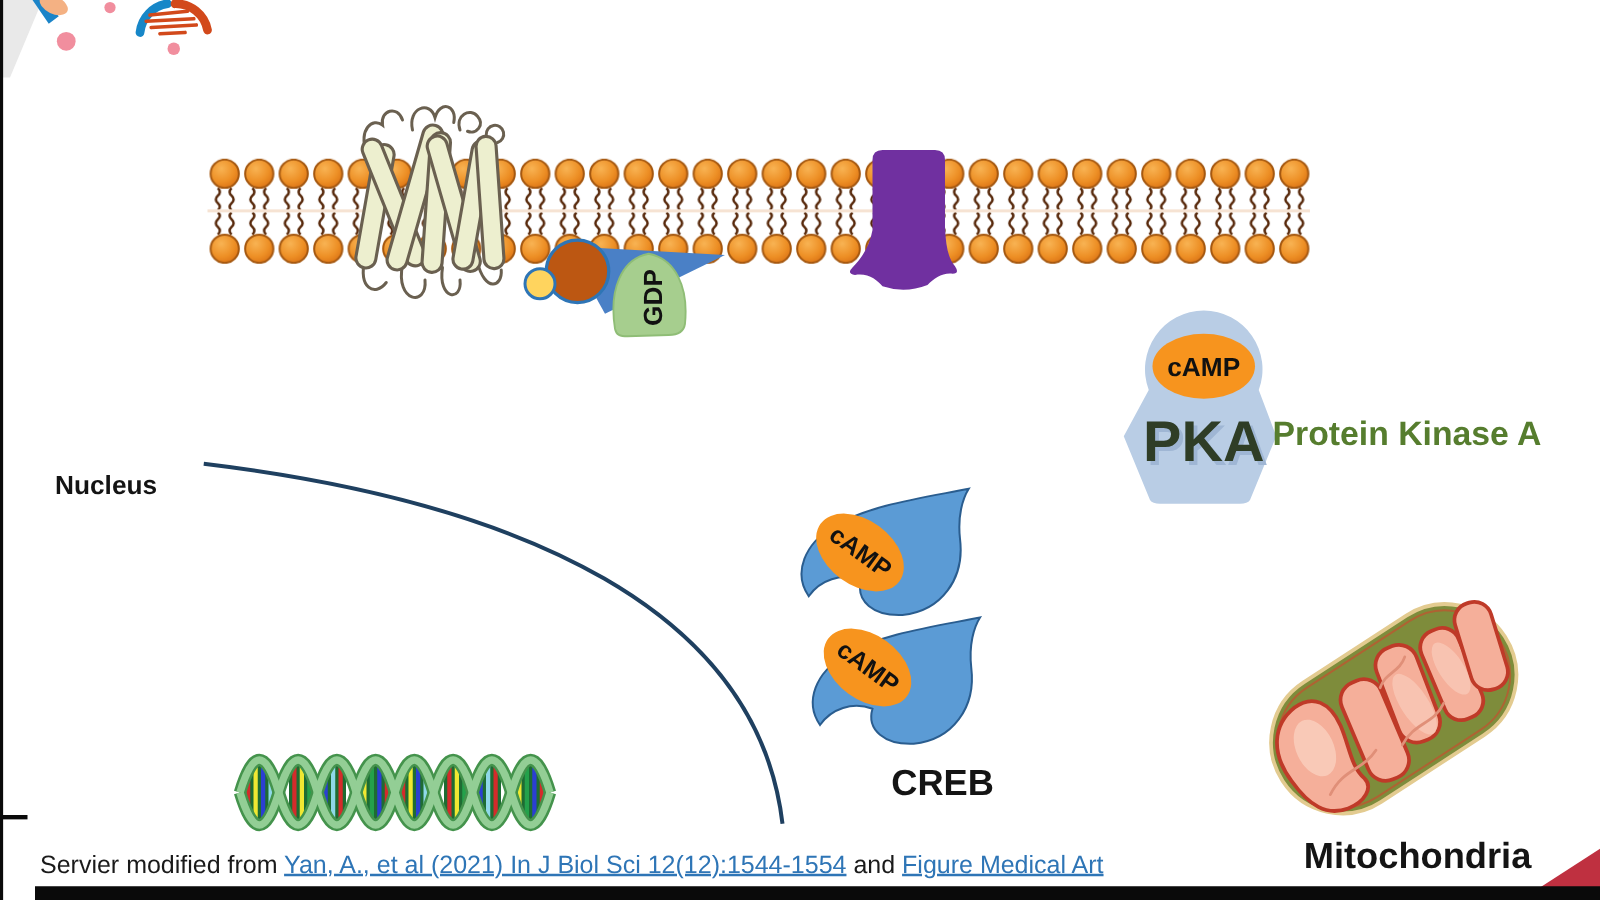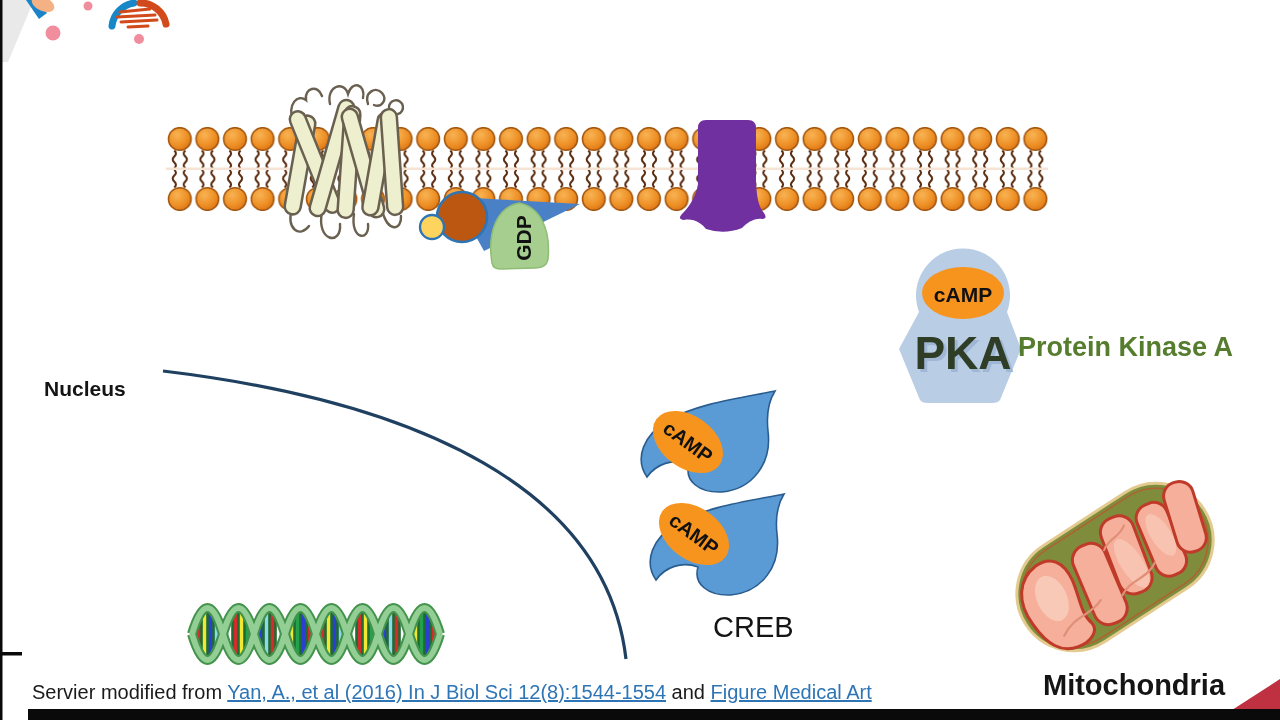--- a/index.html
+++ b/index.html
@@ -1,20 +1,20 @@
 <!DOCTYPE html>
 <html><head>
 <meta charset="utf-8">
 <style>
   html,body{margin:0;padding:0;background:#fff;}
   .stage{position:relative;width:1280px;height:720px;background:#ffffff;overflow:hidden;
          font-family:"Liberation Sans",sans-serif;}
   .stage svg.canvas{position:absolute;left:0;top:0;}
   svg text{font-family:"Liberation Sans",sans-serif;}
-  .lbl{position:absolute;color:#141414;white-space:nowrap;}
+  .lbl{position:absolute;color:#141414;white-space:nowrap;font-weight:bold;}
   .lbl-nucleus{left:44px;top:377px;font-size:21px;font-weight:bold;}
   .lbl-creb{left:713px;top:611px;font-size:29px;}
   .lbl-mito{left:1043px;top:669px;font-size:29px;font-weight:bold;}
   .lbl-pk{left:1018px;top:329px;width:236px;text-align:left;font-size:27px;line-height:37px;
           font-weight:bold;color:#567D2E;white-space:normal;}
   .citation{position:absolute;left:32px;top:681px;font-size:20px;color:#1a1a1a;}
   .citation a{color:#2E75B6;text-decoration:underline;cursor:pointer;}
 </style>
 </head>
 <body>
@@ -195,15 +195,15 @@
   <rect x="0" y="0" width="2.5" height="720" fill="#0a0a0a"></rect>
 </svg>
 
 <div class="lbl lbl-nucleus">Nucleus</div>
 <div class="lbl lbl-creb">CREB</div>
 <div class="lbl lbl-mito">Mitochondria</div>
 <div class="lbl lbl-pk">
   <div>Protein Kinase A</div>
 </div>
 
-<div class="citation"><span>Servier modified from </span><a>Yan, A., et al (2016) In J Biol Sci 12(8):1544-1554</a><span> and </span><a>Figure Medical Art</a></div>
+<div class="citation"><span>Servier modified from </span><a>Yan, A., et al (2021) In J Biol Sci 12(12):1544-1554</a><span> and </span><a>Figure Medical Art</a></div>
 
 </div>
 
 </body></html>

